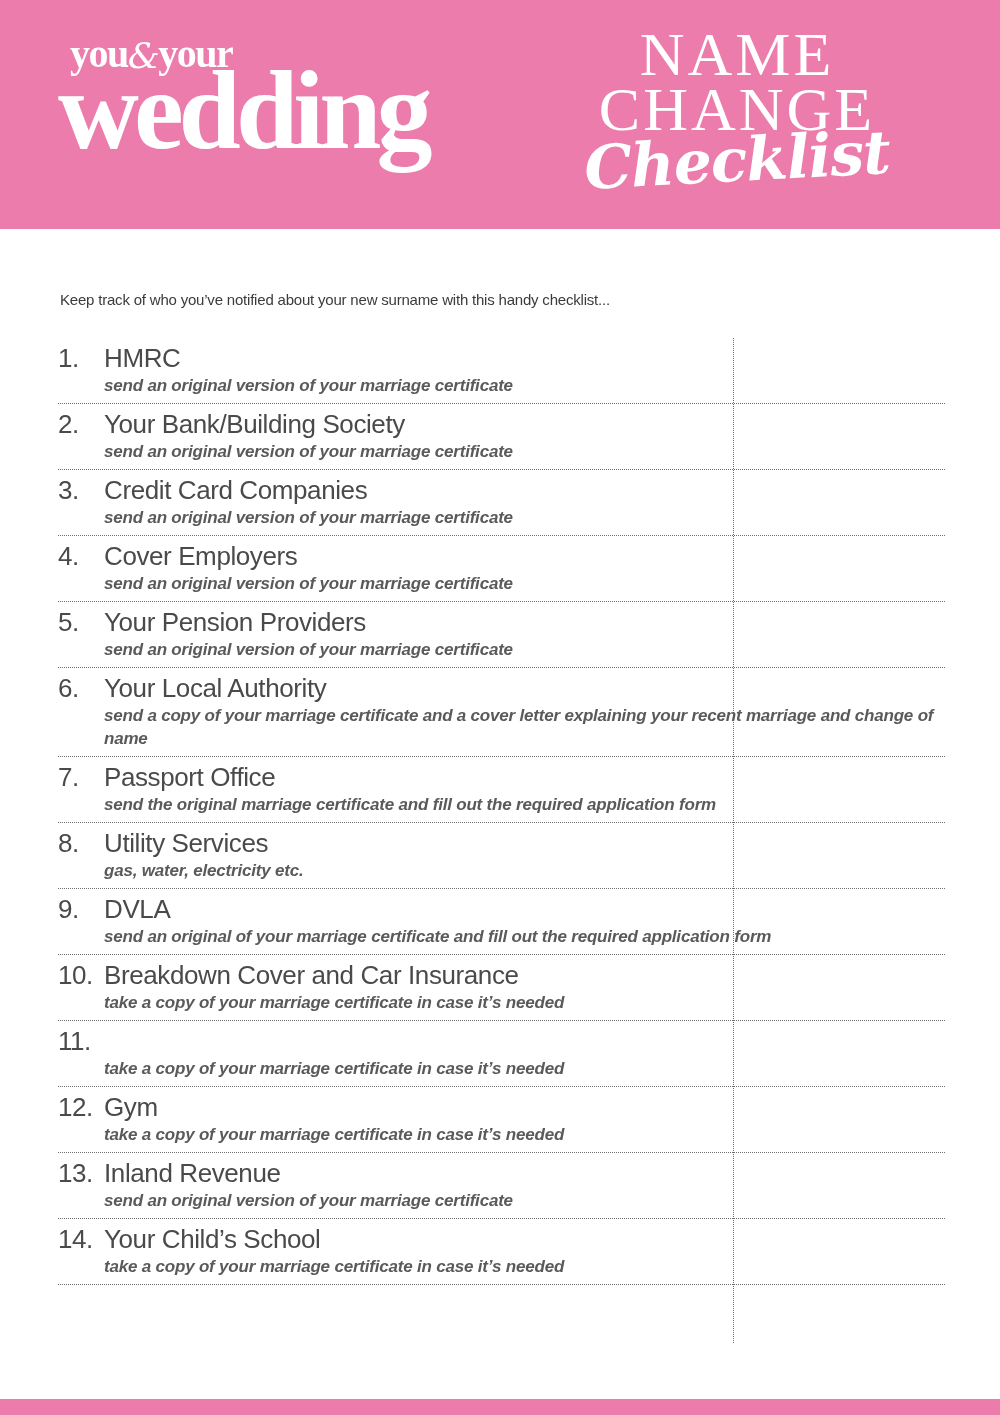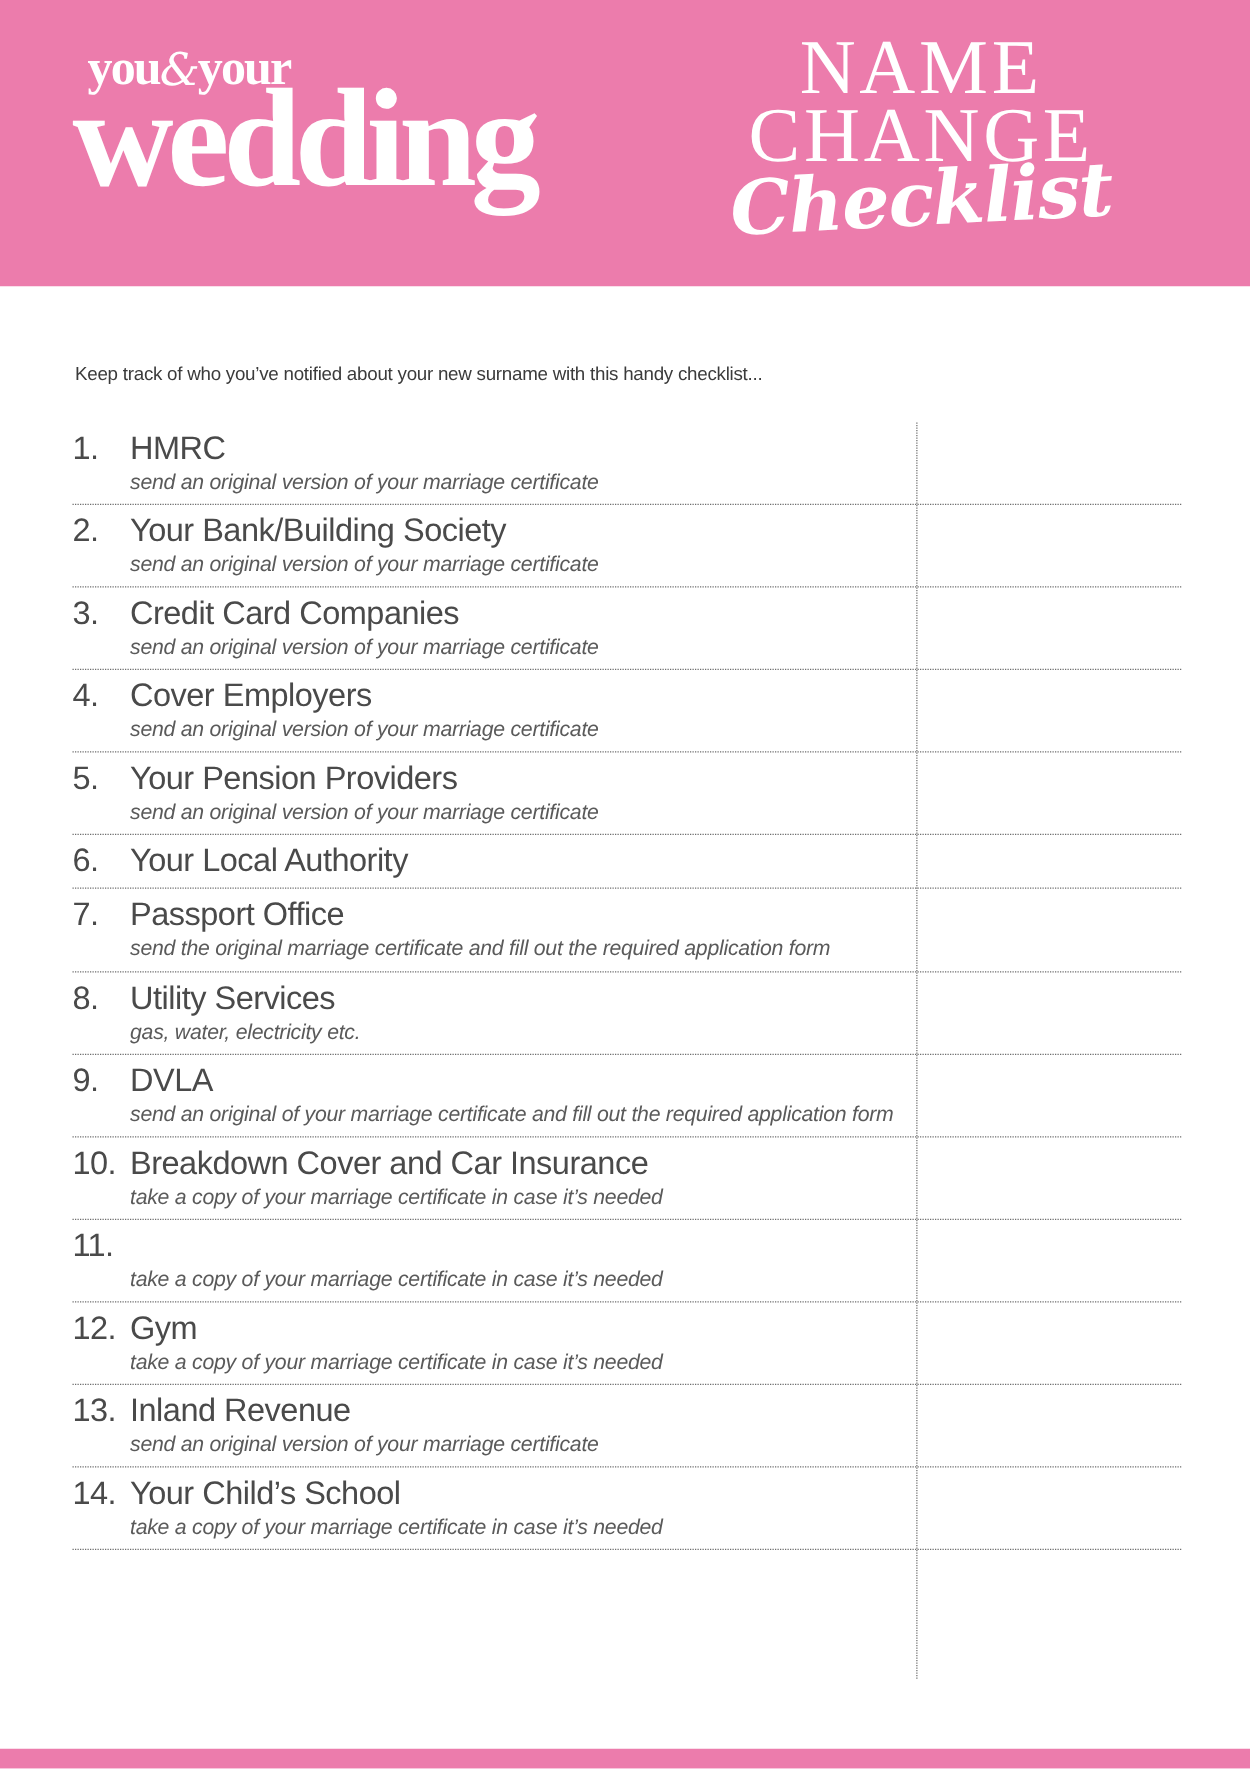--- a/index.html
+++ b/index.html
@@ -145,21 +145,21 @@
   }
   .item-title {
     font-size:26px;
     font-weight:300;
     letter-spacing:-0.4px;
     color:#4a4a4a;
   }
   .item-sub {
     font-size:17px;
     font-style:italic;
-    font-weight:400;
+    font-weight:700;
     color:#5a5a5a;
     letter-spacing:-0.2px;
     line-height:1.3;
     margin-top:1px;
     padding-left:46px;
   }
   .item-sub.hang {
     padding-left:0;
     text-indent:46px;
   }
@@ -253,20 +253,21 @@
             </div>
             <div class="item-sub">send an original version of your marriage certificate</div>
           </div>
         </div>
         <div class="row">
           <div class="row-inner">
             <div class="item-head">
               <span class="item-num">6.</span>
               <span class="item-title">Your Local Authority</span>
             </div>
+            <div class="item-sub">send a copy of your marriage certificate and a cover letter explaining your recent marriage and change of name</div>
           </div>
         </div>
         <div class="row">
           <div class="row-inner">
             <div class="item-head">
               <span class="item-num">7.</span>
               <span class="item-title">Passport Office</span>
             </div>
             <div class="item-sub hang">send the original marriage certificate and fill out the required application form</div>
           </div>

